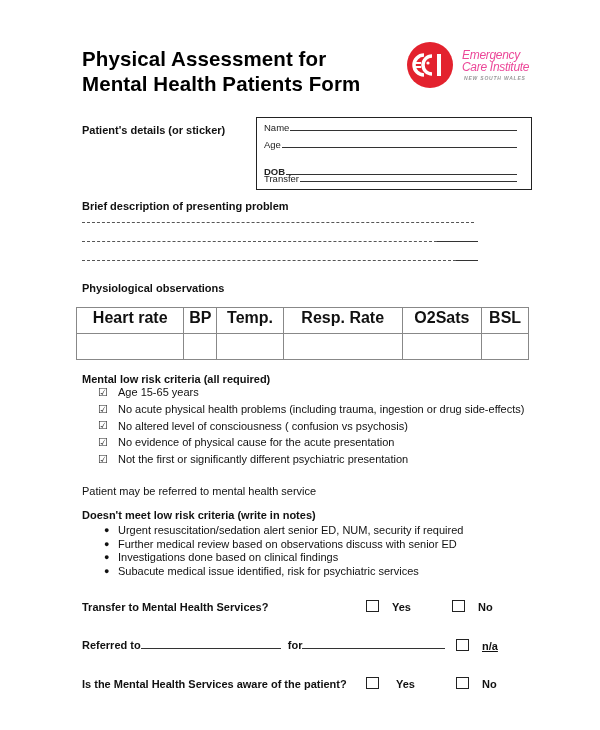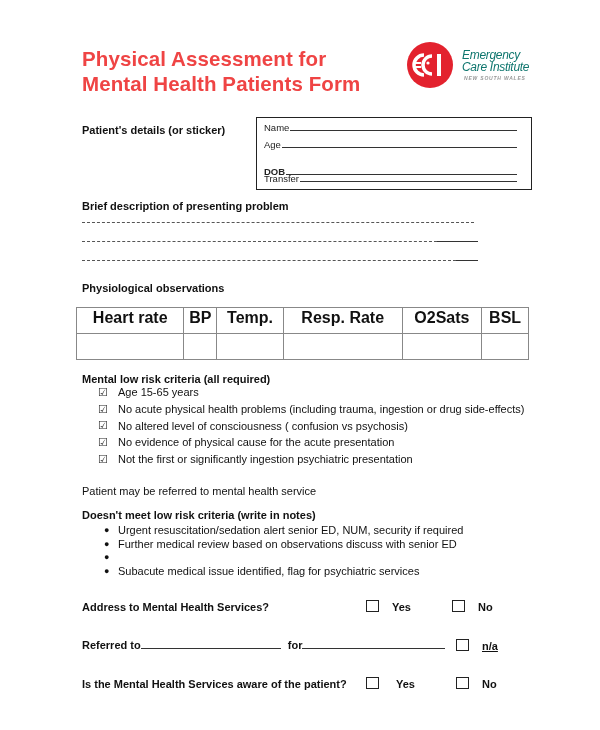--- a/index.html
+++ b/index.html
@@ -1,22 +1,22 @@
 <!DOCTYPE html>
 <html><head>
 <meta charset="utf-8">
 <style>
   * { box-sizing: border-box; margin: 0; padding: 0; }
   html, body { width: 600px; height: 730px; background: #ffffff; overflow: hidden; }
   body { position: relative; font-family: "Liberation Sans", sans-serif; color: #111; }
   .abs { position: absolute; }
-  .title { left: 82px; top: 46px; font-size: 20.5px; font-weight: bold; color: #ef4444; line-height: 25px; letter-spacing: 0.1px; }
+  .title { left: 82px; top: 46px; font-size: 20.5px; font-weight: bold; color: #000000; line-height: 25px; letter-spacing: 0.1px; }
   .logo { left: 407px; top: 42px; width: 130px; height: 50px; }
   .logo-circle { position: absolute; left: 0; top: 0; width: 46px; height: 46px; border-radius: 50%; background: #e3222e; }
-  .logo-text { position: absolute; left: 55px; top: 7px; font-size: 12px; font-style: italic; color: #0f766e; line-height: 12px; letter-spacing: -0.3px; }
+  .logo-text { position: absolute; left: 55px; top: 7px; font-size: 12px; font-style: italic; color: #ec4899; line-height: 12px; letter-spacing: -0.3px; }
   .logo-sub { position: absolute; left: 57px; top: 33px; font-size: 5px; font-style: italic; color: #999; letter-spacing: 0.8px; font-weight: bold; }
   .bold { font-weight: bold; text-align: right; }
   .lbl { font-size: 11px; }
   .pbox { left: 256px; top: 117px; width: 276px; height: 73px; border: 1px solid #222; }
   .pline { position: absolute; left: 7px; right: 14px; font-size: 9.5px; color: #222; display: flex; align-items: flex-end; }
   .pline .fill { flex: 1; border-bottom: 1px solid #333; height: 1px; margin-left: 1px; margin-bottom: 2px; }
   .dash-line { height: 1px; border-bottom: 1px dashed #555; }
   .solid-end { height: 1px; background: #333; }
   table.obs { position: absolute; left: 76px; top: 307px; width: 453px; border-collapse: collapse; }
   table.obs td { border: 1px solid #888; height: 26px; font-size: 16px; font-weight: bold; text-align: center; vertical-align: top; padding-top: 1px; }
@@ -124,46 +124,47 @@
   <div class="check-item">
     <span class="check-glyph">☑</span>
     <span>No altered level of consciousness ( confusion vs psychosis)</span>
   </div>
   <div class="check-item">
     <span class="check-glyph">☑</span>
     <span>No evidence of physical cause for the acute presentation</span>
   </div>
   <div class="check-item">
     <span class="check-glyph">☑</span>
-    <span>Not the first or significantly ingestion psychiatric presentation</span>
+    <span>Not the first or significantly different psychiatric presentation</span>
   </div>
 </div>
 
 <div class="abs lbl" style="left:82px; top:485px;">Patient may be referred to mental health service</div>
 
 <div class="abs lbl bold" style="left:82px; top:509px;">Doesn't meet low risk criteria (write in notes)</div>
 <div class="abs bullet-list">
   <div class="bullet-item">
     <span class="bullet-dot">●</span>
     <span>Urgent resuscitation/sedation alert senior ED, NUM, security if required</span>
   </div>
   <div class="bullet-item">
     <span class="bullet-dot">●</span>
     <span>Further medical review based on observations discuss with senior ED</span>
   </div>
   <div class="bullet-item">
     <span class="bullet-dot">●</span>
+    <span>Investigations done based on clinical findings</span>
   </div>
   <div class="bullet-item">
     <span class="bullet-dot">●</span>
-    <span>Subacute medical issue identified, flag for psychiatric services</span>
+    <span>Subacute medical issue identified, risk for psychiatric services</span>
   </div>
 </div>
 
-<div class="abs q" style="left:82px; top:601px;">Address to Mental Health Services?</div>
+<div class="abs q" style="left:82px; top:601px;">Transfer to Mental Health Services?</div>
 <div class="abs cb" style="left:366px; top:600px;"></div>
 <div class="abs q" style="left:392px; top:601px;">Yes</div>
 <div class="abs cb" style="left:452px; top:600px;"></div>
 <div class="abs q" style="left:478px; top:601px;">No</div>
 
 <div class="abs q" style="left:82px; top:639px;">
   <span>Referred to</span><span class="uline" style="width:140px;"></span>
   <span style="margin-left:4px;">for</span><span class="uline" style="width:143px;"></span>
 </div>
 <div class="abs cb" style="left:456px; top:639px;"></div>

